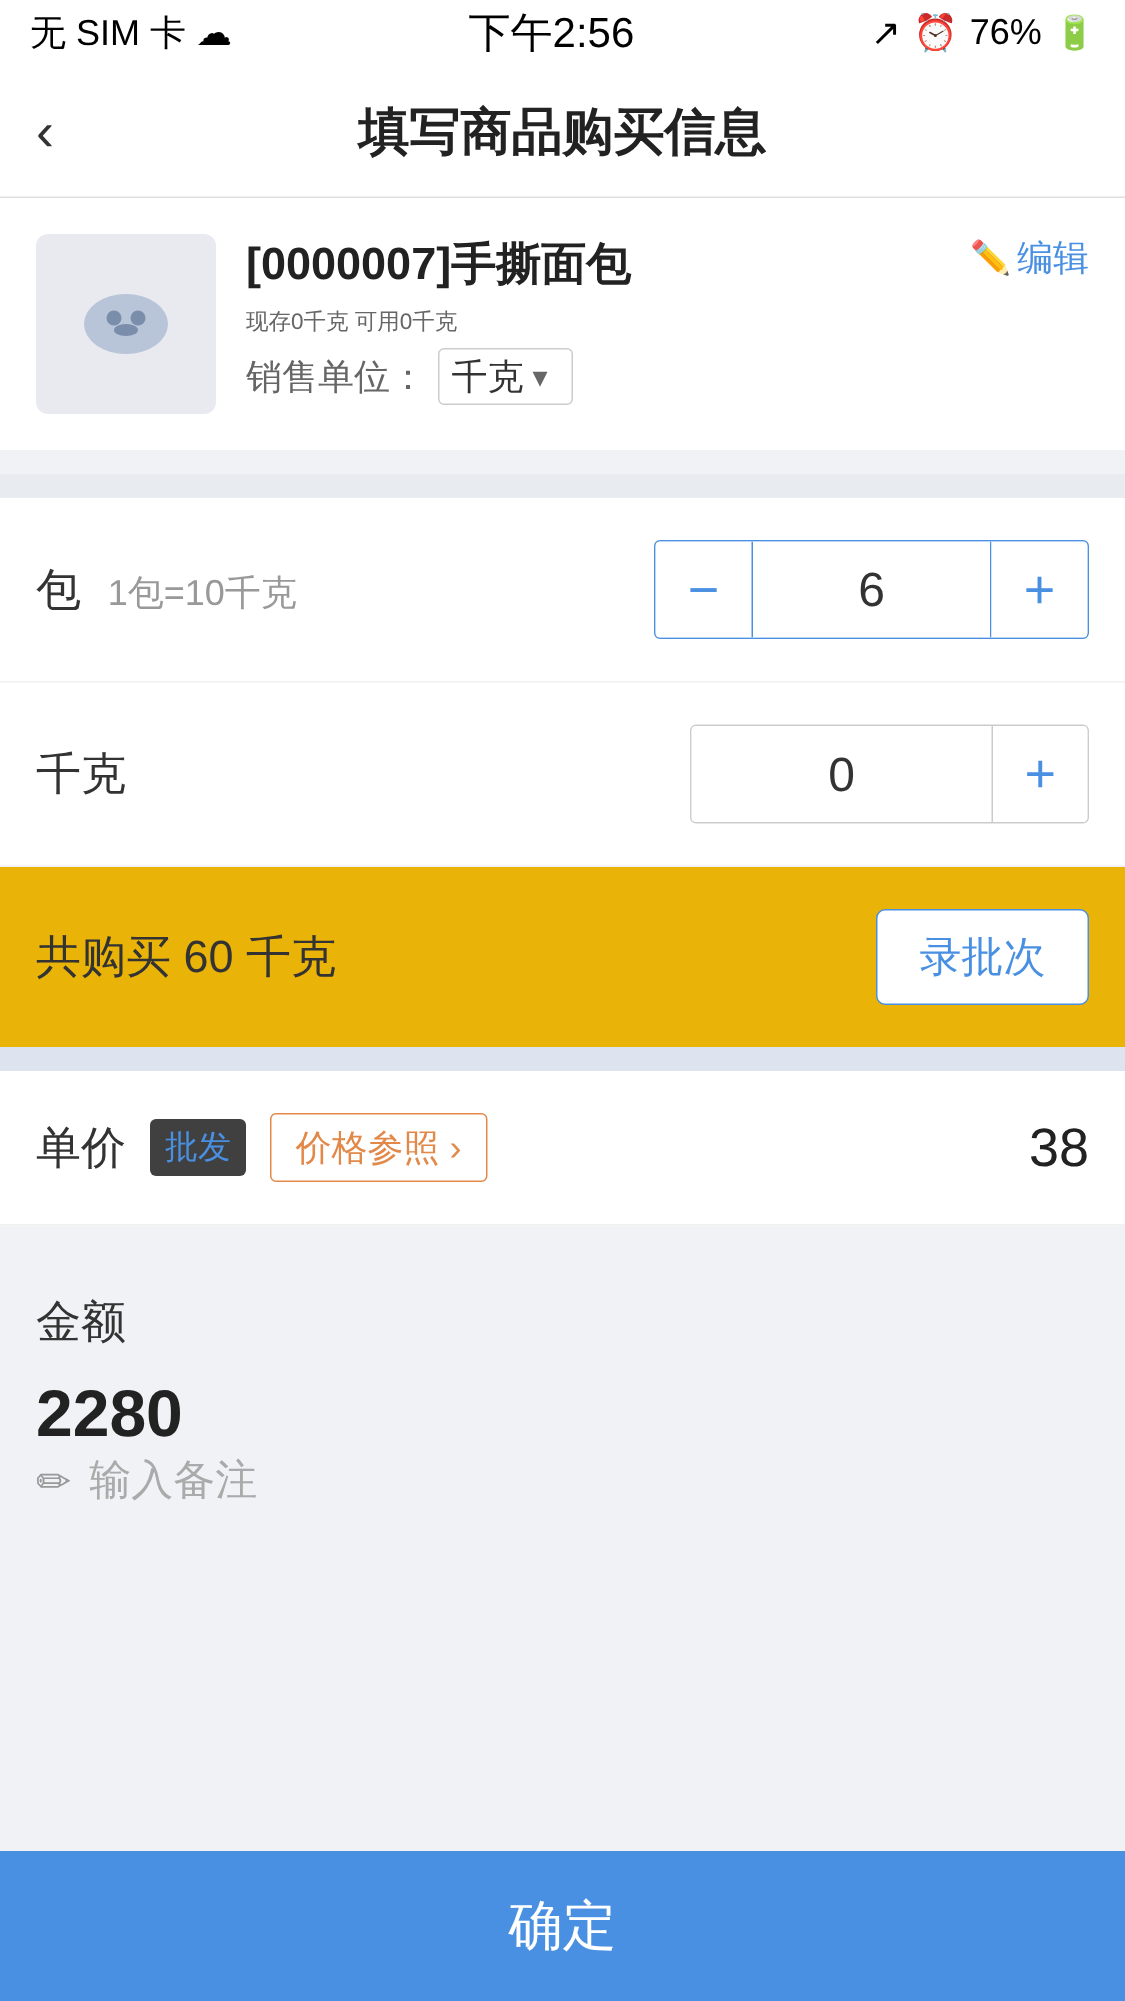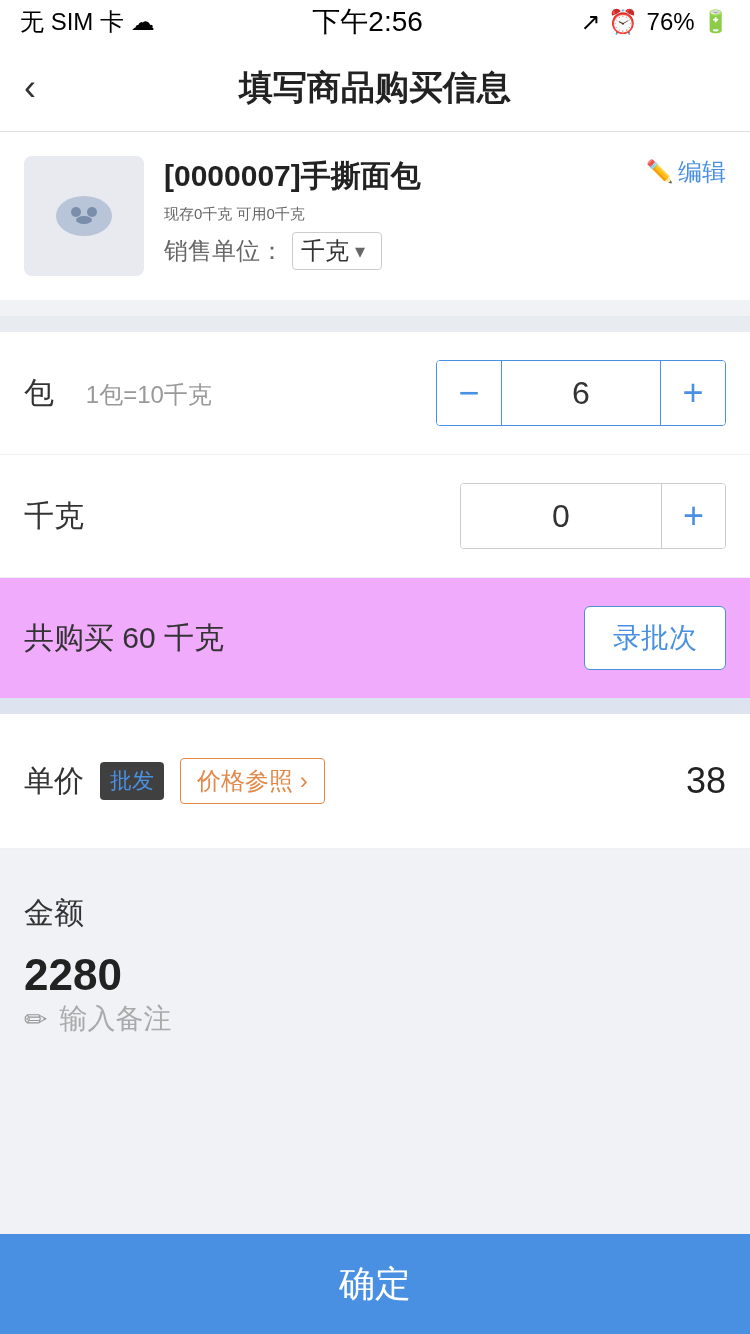--- a/index.html
+++ b/index.html
@@ -111,21 +111,21 @@
       background: #fff;
       margin-bottom: 0;
     }
     .quantity-row {
       display: flex;
       align-items: center;
       justify-content: space-between;
       padding: 28px 24px;
       border-bottom: 1px solid #f0f0f0;
     }
-    .quantity-hint { font-size: 24px; color: #999; margin-left: 24px; }
+    .quantity-hint { font-size: 24px; color: #999; margin-left: 10px; }
     .quantity-control {
       display: flex;
       align-items: center;
       border: 1px solid #4a90e2;
       border-radius: 4px;
       overflow: hidden;
     }
     .qty-btn {
       width: 64px;
       height: 64px;
@@ -159,21 +159,21 @@
       color: #4a90e2;
       border: none;
     }
     .quantity-row-kg .qty-value {
       border-left: 1px solid #ccc;
       border-right: none;
     }
 
     
     .total-row {
-      background: #f0abfc;
+      background: #eab308;
       display: flex;
       align-items: center;
       justify-content: space-between;
       padding: 28px 24px;
     }
     .total-text { font-size: 30px; color: #333; }
     .batch-btn {
       border: 1px solid #4a90e2;
       border-radius: 6px;
       padding: 12px 28px;
@@ -184,21 +184,21 @@
     }
 
     .section-divider-blue {
       height: 16px;
       background: #dde4ef;
     }
 
     
     .price-section {
       background: #fff;
-      padding: 44px 24px;
+      padding: 28px 24px;
       display: flex;
       align-items: center;
       gap: 16px;
       margin-bottom: 16px;
       border-bottom: 1px solid #f0f0f0;
     }
     .price-label { font-size: 30px; color: #333; }
     .price-tag-badge {
       background: #404040;
       color: #4a90e2;

